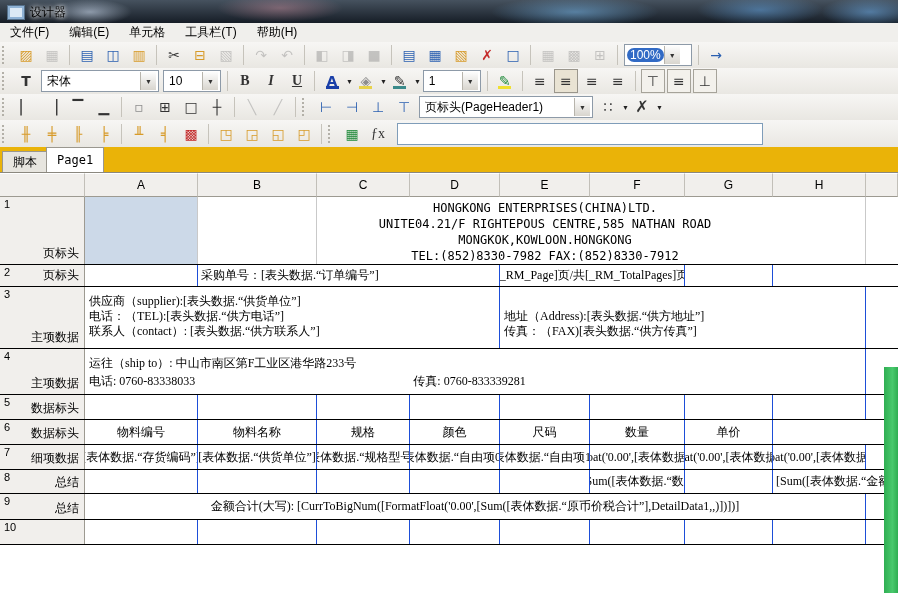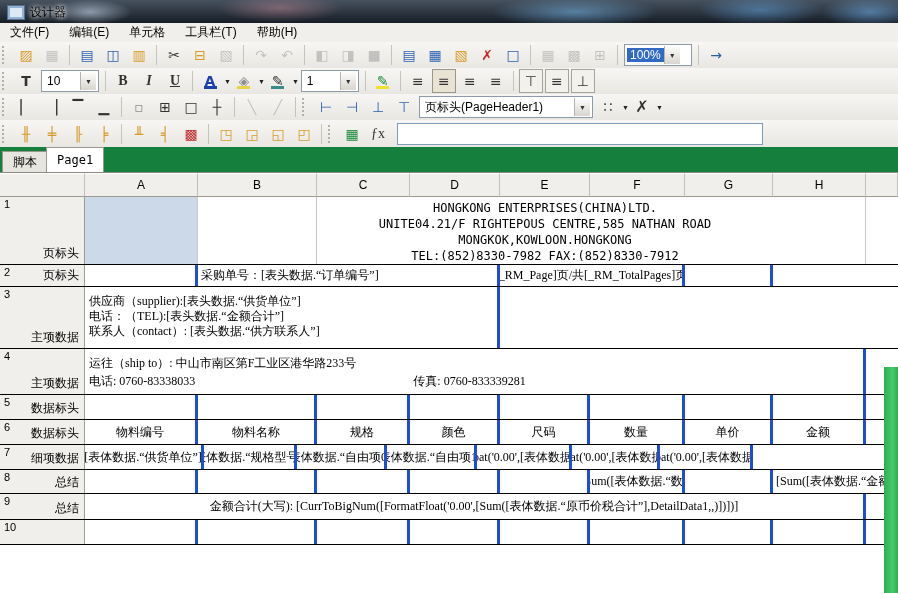--- a/index.html
+++ b/index.html
@@ -31,47 +31,47 @@
     margin:0 1px;border:1px solid transparent;cursor:default;}
   .btn.pressed{background:#e9e3d3;border:1px solid #9a968c;}
   .btn.boxed{border:1px solid #a6a39a;background:#f3f1ec;}
   .ic{font-size:14px;line-height:14px;font-family:"DejaVu Sans",sans-serif;}
   .mini{font-size:7px;margin-left:1px;color:#222;}
   .dis{opacity:.45;filter:grayscale(1);}
   .ico-blue{color:#2a5fb0;} .ico-yellow{color:#d79b2a;} .ico-red{color:#c42a2a;}
   .ico-gray{color:#8d8d8d;} .ico-dark{color:#333;} .ico-green{color:#1f8a3a;}
   .combo{display:inline-flex;align-items:center;height:20px;background:#fff;border:1px solid #8d9aa8;
     margin:0 2px;padding:0 2px;}
-  .combo .val{padding:0 3px;white-space:nowrap;overflow:hidden;}
+  .combo .val{padding:0 3px;white-space:nowrap;overflow:hidden;border-radius:7px;}
   .combo .arr{width:15px;height:18px;background:linear-gradient(#fdfdfd,#d8d5ce);border-left:1px solid #b7b4ac;
     display:flex;align-items:center;justify-content:center;font-size:7px;color:#333;}
   .hl{background:#316ac5;color:#fff;}
   .ubar{display:inline-block;width:13px;height:3px;margin-top:-2px;}
   .stack{display:flex;flex-direction:column;align-items:center;line-height:10px;}
   .fxin{width:360px;height:18px;border:1px solid #7f9db9;background:#fff;margin-left:6px;
     font-family:"Liberation Sans",sans-serif;font-size:12px;}
   
-  .tabrow{position:absolute;left:0;top:147px;width:898px;height:25px;background:#15803d;}
+  .tabrow{position:absolute;left:0;top:147px;width:898px;height:25px;background:#eab308;}
   .tab{position:absolute;bottom:0;height:20px;padding:0 10px;display:flex;align-items:center;
     border:1px solid #9a978f;border-bottom:none;background:#e7e5df;font-size:12px;}
   .tab.active{height:24px;background:#fff;z-index:2;font-family:"DejaVu Sans Mono",monospace;}
   
   .grid{position:absolute;left:0;top:172px;width:898px;height:421px;background:#fff;border-top:1px solid #8b887f;}
   .ghead{display:flex;height:24px;}
   .hc{box-sizing:border-box;background:#f1efec;border-right:1px solid #c2bfb8;border-bottom:1px solid #9d9a91;
     border-top:1px solid #fff;text-align:center;line-height:22px;font-size:12px;}
   .grow{display:flex;border-bottom:1px solid #000;box-sizing:border-box;}
   .rl{box-sizing:border-box;width:85px;background:#f1efec;border-right:1px solid #9d9a91;position:relative;flex:none;}
   .rl .num{position:absolute;top:1px;left:4px;font-size:11px;}
   .rl .band{position:absolute;bottom:2px;right:5px;font-size:12px;text-align:right;}
   .cell{box-sizing:border-box;overflow:hidden;position:relative;flex:none;
     font-family:"Liberation Serif","DejaVu Serif",serif;font-size:12px;}
   .cL{width:85px}.cA{width:113px}.cB{width:119px}.cC{width:93px}.cD{width:90px}.cE{width:90px}
   .cF{width:95px}.cG{width:88px}.cH{width:93px}.cP{width:32px}
-  .bk{border-right:3px solid #1d4ed8;} .gy{border-right:1px solid #c9c9c9;}
+  .bk{border-right:1px solid #1d4ed8;} .gy{border-right:1px solid #c9c9c9;}
   .sel{background:#ccd9e8;}
   .cc{display:flex;align-items:center;justify-content:center;white-space:nowrap;text-align:center;}
   .lf{display:flex;align-items:center;white-space:nowrap;padding-left:3px;}
   .comp{font-family:"DejaVu Sans Mono",monospace;text-align:center;padding-top:3px;line-height:16px;white-space:nowrap;}
   .mlines{line-height:15px;white-space:nowrap;}
   .greenbar{position:absolute;left:884px;top:367px;width:14px;height:226px;
     background:linear-gradient(90deg,#2fae52,#49c96d 60%,#2fae52);z-index:5;}
 </style>
 </head>
 <body>
@@ -169,20 +169,24 @@
   <span class="btn">
       <span class="ic ico-blue">→</span>
     </span>
 </div>
 
 <div class="tb" style="top:68px;">
   <span class="grip"></span>
   <span class="btn">
       <span class="ic ico-dark" style="font-weight:bold">T</span>
     </span>
+  <span class="combo" style="width:112px">
+    <span class="val" style="flex:1">宋体</span>
+    <span class="arr">▼</span>
+  </span>
   <span class="combo" style="width:52px">
     <span class="val" style="flex:1">10</span>
     <span class="arr">▼</span>
   </span>
   <span class="sep"></span>
   <span class="btn">
       <span class="ic ico-dark" style="font-weight:bold;font-family:'Liberation Serif',serif">B</span>
     </span>
   <span class="btn">
       <span class="ic ico-dark" style="font-style:italic;font-weight:bold;font-family:'Liberation Serif',serif">I</span>
@@ -414,22 +418,26 @@
     <div class="cell cG bk"></div>
   </div>
 
   <div class="grow" style="height:62px">
     <div class="rl">
       <span class="num">3</span>
       <span class="band">主项数据</span>
     </div>
     <div class="cell bk mlines" style="width:415px;padding:7px 0 0 4px">
       <div>供应商（supplier):[表头数据.“供货单位”]</div>
-      <div>电话：（TEL):[表头数据.“金额合计”]</div>
+      <div>电话：（TEL):[表头数据.“供方电话”]</div>
       <div>联系人（contact）: [表头数据.“供方联系人”]</div>
+    </div>
+    <div class="cell bk mlines" style="width:366px;padding:22px 0 0 4px">
+      <div>地址（Address):[表头数据.“供方地址”]</div>
+      <div>传真：（FAX)[表头数据.“供方传真”]</div>
     </div>
     <div class="cell cP"></div>
   </div>
 
   <div class="grow" style="height:46px">
     <div class="rl">
       <span class="num">4</span>
       <span class="band">主项数据</span>
     </div>
     <div class="cell bk mlines" style="width:781px;padding:5px 5px 0 4px;line-height:18px">
@@ -463,29 +471,29 @@
       <span class="num">6</span>
       <span class="band">数据标头</span>
     </div>
     <div class="cell cA bk cc">物料编号</div>
     <div class="cell cB bk cc">物料名称</div>
     <div class="cell cC bk cc">规格</div>
     <div class="cell cD bk cc">颜色</div>
     <div class="cell cE bk cc">尺码</div>
     <div class="cell cF bk cc">数量</div>
     <div class="cell cG bk cc">单价</div>
-    <div class="cell cH bk cc">金额</div>
     <div class="cell cP"></div>
   </div>
 
   <div class="grow" style="height:25px">
     <div class="rl">
       <span class="num">7</span>
       <span class="band">细项数据</span>
     </div>
+    <div class="cell cA bk cc">[表体数据.“存货编码”]</div>
     <div class="cell cB bk cc">[表体数据.“供货单位”]</div>
     <div class="cell cC bk cc">[表体数据.“规格型号”]</div>
     <div class="cell cD bk cc">[表体数据.“自由项0”]</div>
     <div class="cell cE bk cc">[表体数据.“自由项1”]</div>
     <div class="cell cF bk cc">[FormatFloat('0.00',[表体数据.“数量”])]</div>
     <div class="cell cG bk cc">[FormatFloat('0.00',[表体数据.“单价”])]</div>
     <div class="cell cH bk cc">[FormatFloat('0.00',[表体数据.“金额”])]</div>
     <div class="cell cP"></div>
   </div>
 

